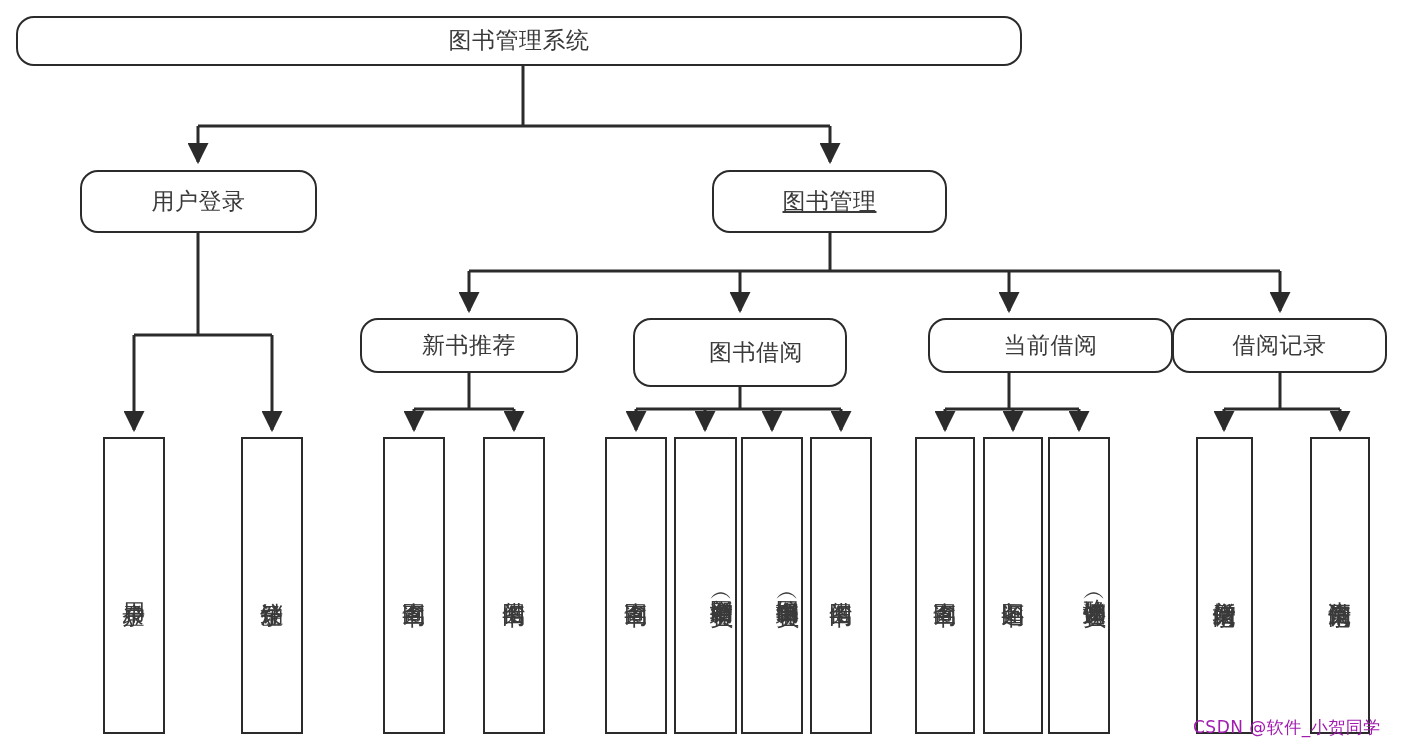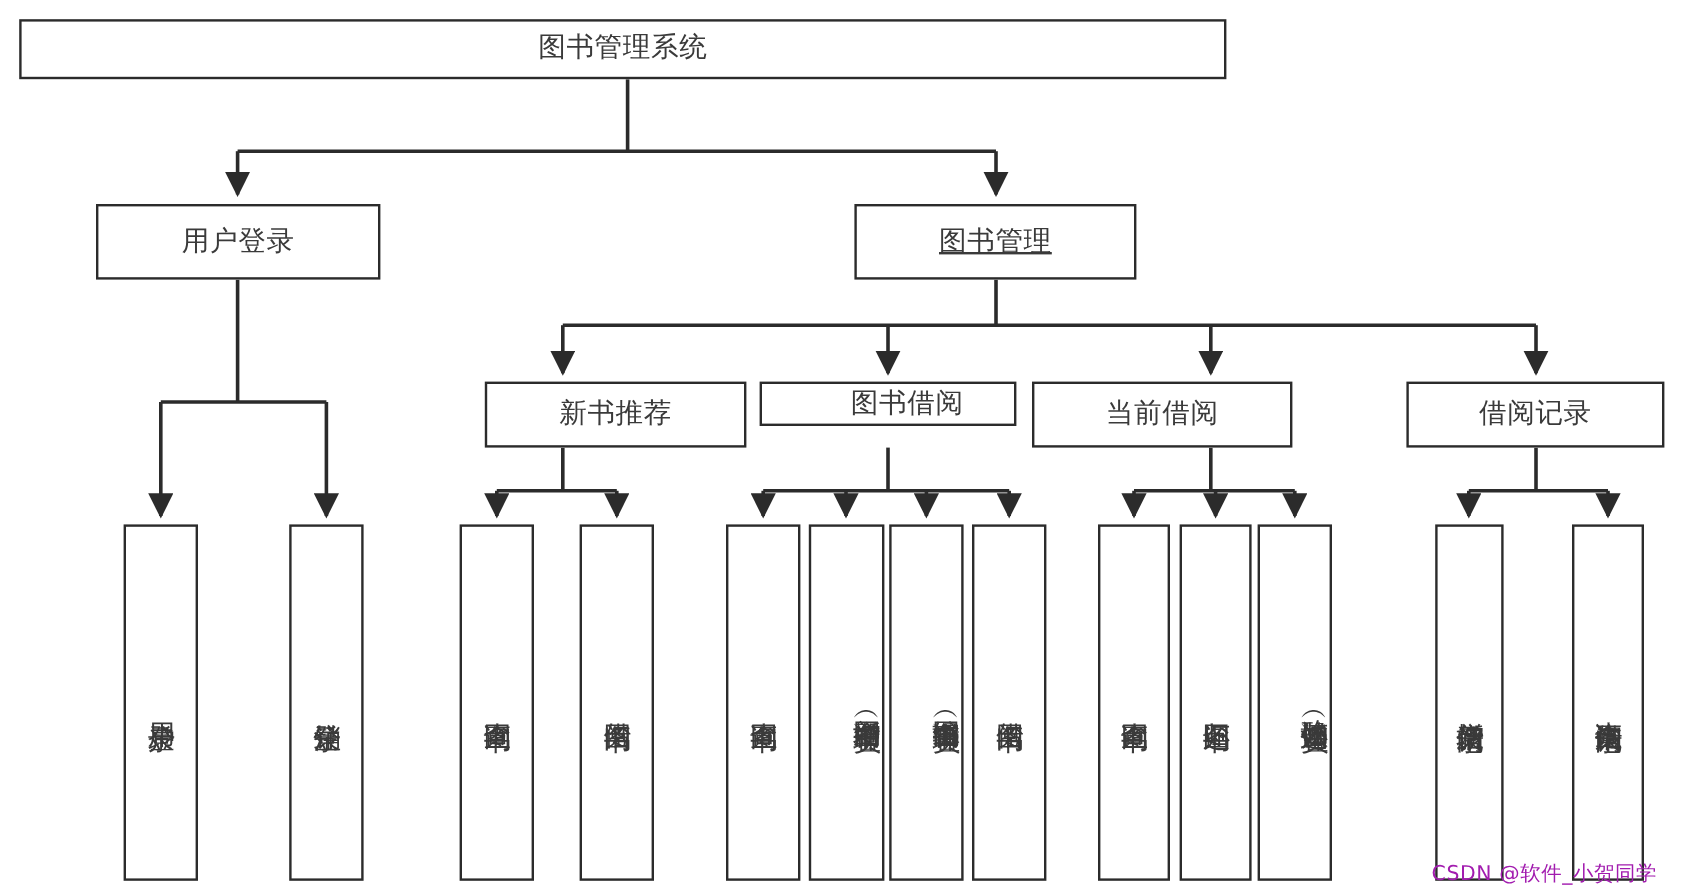--- a/index.html
+++ b/index.html
@@ -34,20 +34,21 @@
     display: flex;
     align-items: center;
     justify-content: center;
     color: #3a3a3a;
   }
   .node.horiz {
     font-size: 23px;
     line-height: 1.1;
     letter-spacing: 0.5px;
     white-space: nowrap;
+    border-radius: 18px;
   }
   .node.vert {
     writing-mode: vertical-rl;
     text-orientation: upright;
     font-size: 23px;
     line-height: 1.15;
     letter-spacing: 1px;
     padding: 4px 0;
   }
   .node.vert .vlabel {
@@ -130,29 +131,29 @@
   </div>
 
   <div class="node horiz" style="left:80px; top:170px; width:237px; height:63px;">
     <span>用户登录</span>
   </div>
 
   <div class="node horiz" style="left:712px; top:170px; width:235px; height:63px;text-decoration:underline;">
     <span>图书管理</span>
   </div>
 
-  <div class="node horiz" style="left:360px; top:318px; width:218px; height:55px;margin-left:44px;">
+  <div class="node horiz" style="left:360px; top:318px; width:218px; height:55px;">
     <span>新书推荐</span>
   </div>
 
-  <div class="node horiz" style="left:633px; top:318px; width:214px; height:37px;padding-left:32px;">
+  <div class="node horiz" style="left:633px; top:318px; width:214px; height:69px;padding-left:32px;">
     <span>图书借阅</span>
   </div>
 
-  <div class="node horiz" style="left:860px; top:318px; width:217px; height:55px;text-align:center;">
+  <div class="node horiz" style="left:928px; top:318px; width:245px; height:55px;text-align:center;">
     <span>当前借阅</span>
   </div>
 
   <div class="node horiz" style="left:1172px; top:318px; width:215px; height:55px;align-items:center;">
     <span>借阅记录</span>
   </div>
 
   <div class="node vert" style="left:103px; top:437px; width:62px; height:297px;">
     <span class="vlabel">用户登录</span>
   </div>

